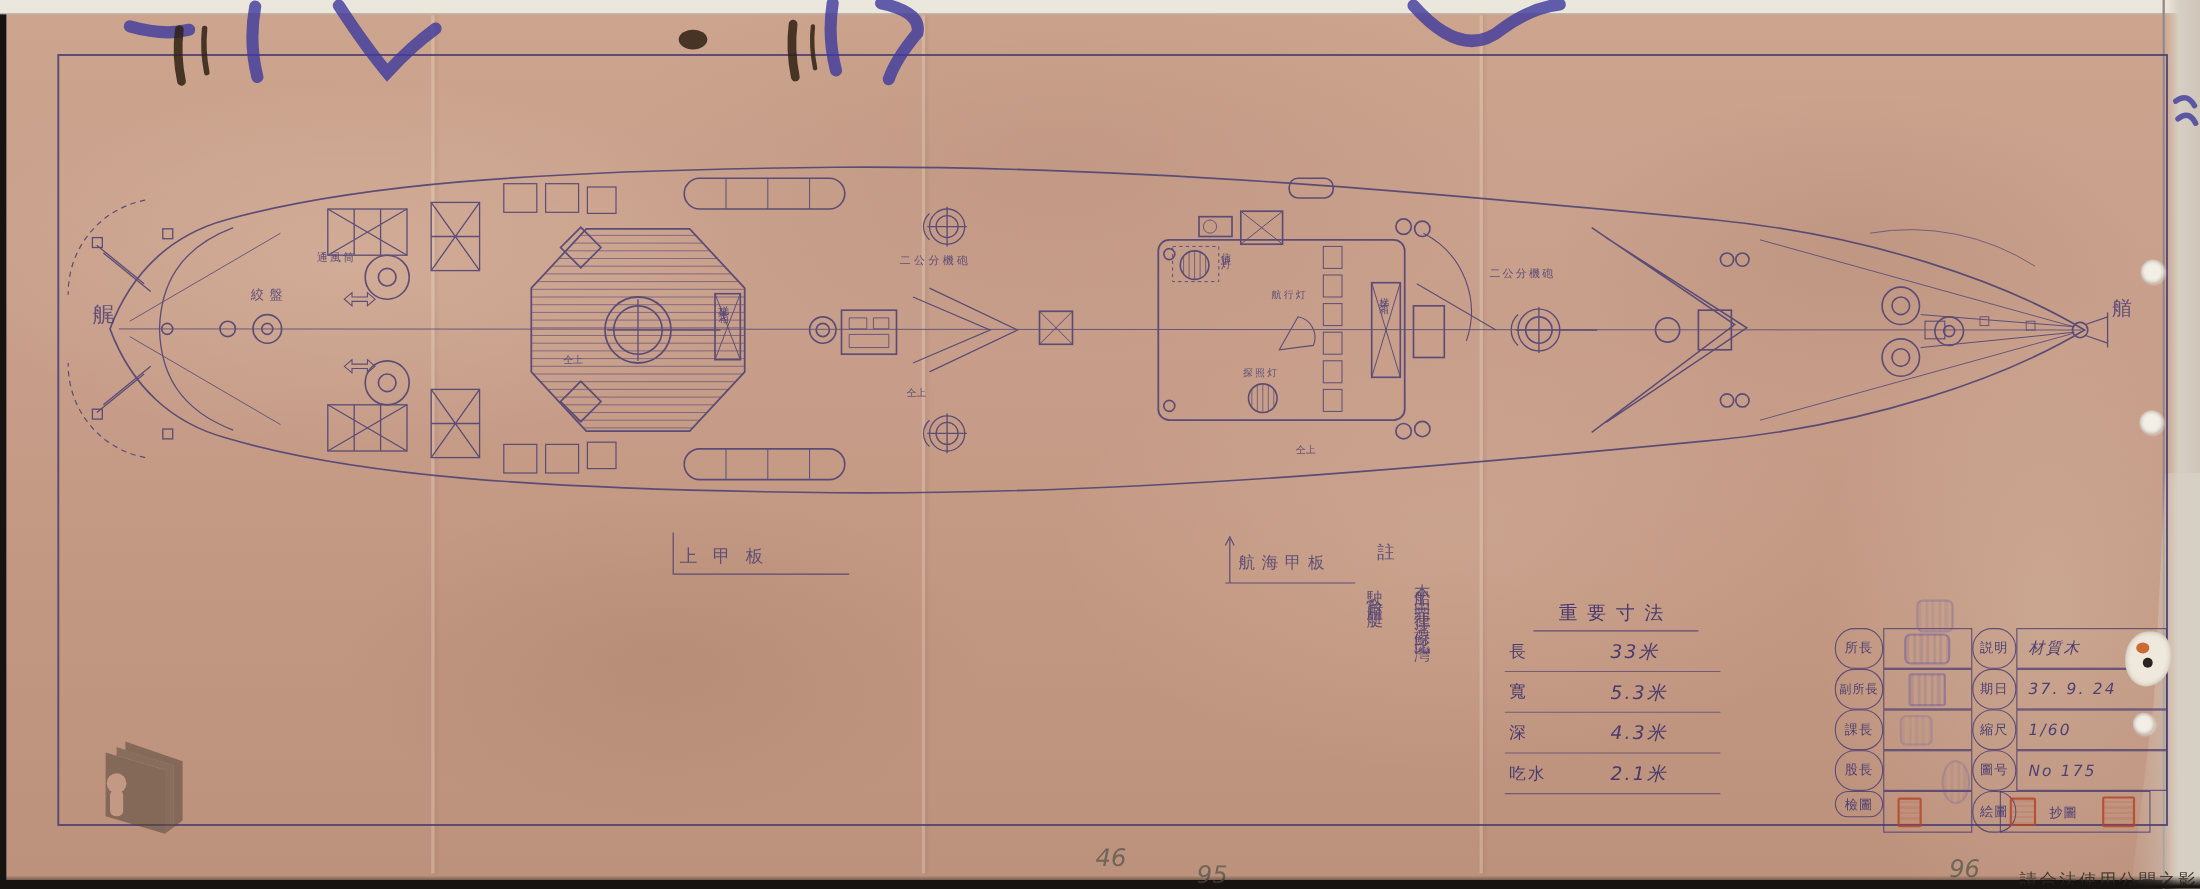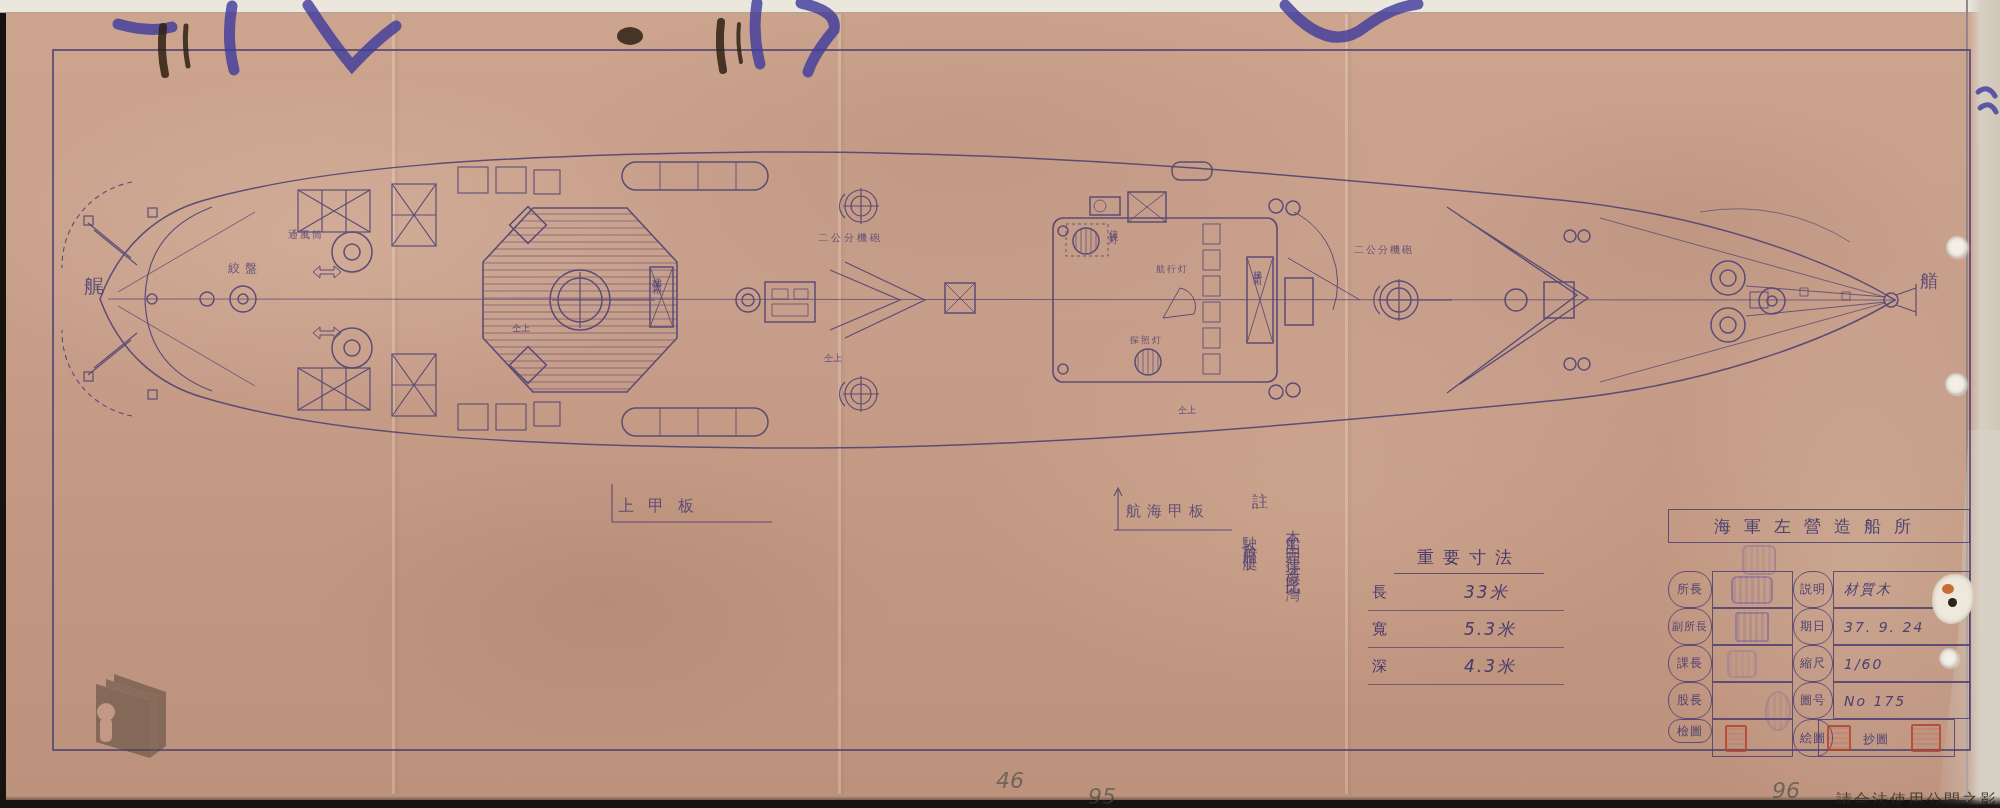--- a/index.html
+++ b/index.html
@@ -318,24 +318,27 @@
       <span class="val">33米</span>
     </div>
     <div class="row">
       <span class="k">寬</span>
       <span class="val">5.3米</span>
     </div>
     <div class="row">
       <span class="k">深</span>
       <span class="val">4.3米</span>
     </div>
+    <div class="row">
+      <span class="k">吃水</span>
+      <span class="val">2.1米</span>
+    </div>
   </div>
 
   <div class="tb">
-    <div class="cell h1" style="left:0;top:0;width:302px;height:34px">海軍左營造船所</div>
 
     <div class="cell k" style="left:0;top:62px;width:44px;height:37px">所長</div>
     <div class="cell" style="left:44px;top:62px;width:81px;height:37px">
         <span class="pstamp" style="left:18px;top:4px;width:42px;height:28px"></span>
       </div>
     <div class="cell k" style="left:125px;top:62px;width:40px;height:37px">説明</div>
     <div class="cell val" style="left:165px;top:62px;width:137px;height:37px">材質木</div>
 
     <div class="cell k" style="left:0;top:99px;width:44px;height:37px;font-size:11px">副所長</div>
     <div class="cell" style="left:44px;top:99px;width:81px;height:37px">

